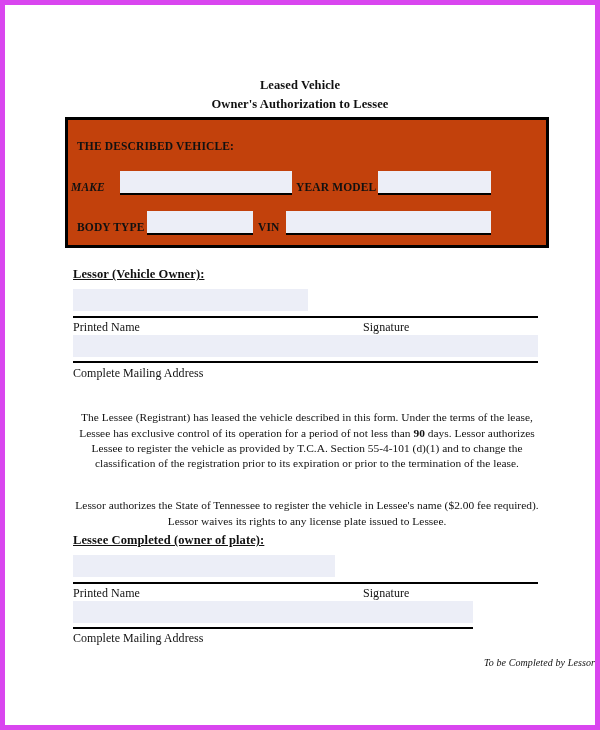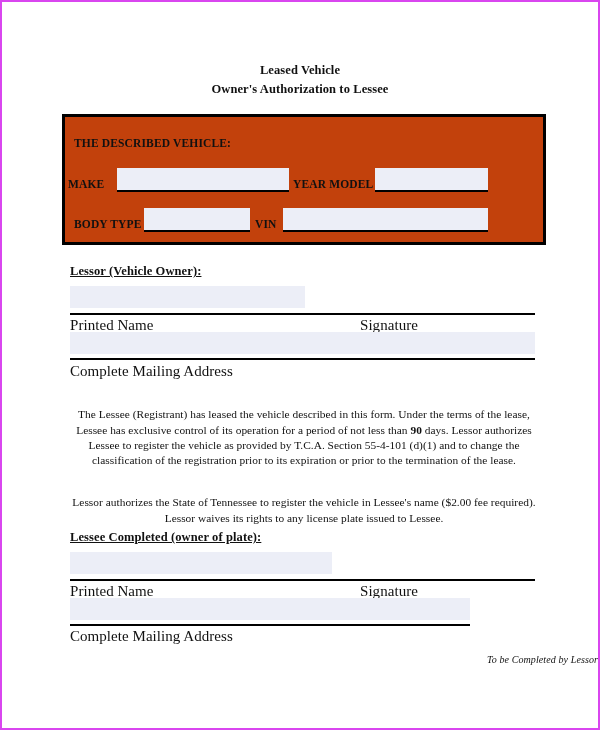--- a/index.html
+++ b/index.html
@@ -14,22 +14,22 @@
     color: #111111;
     overflow: hidden;
   }
 
   .page {
     position: relative;
     box-sizing: border-box;
     width: 600px;
     height: 730px;
     background: #ffffff;
-    border: 2px solid #d946ef;
-    padding: 4px;
+    border: 5px solid #d946ef;
+    padding: 16px;
   }
 
   
   .doc-title {
     text-align: center;
     font-weight: bold;
     font-size: 12.5px;
     line-height: 19px;
     letter-spacing: 0.1px;
     padding-top: 55px;
@@ -77,21 +77,21 @@
   
   .finput {
     position: absolute;
     bottom: 0;
     height: 22px;
     background: #eceef7;
     border-bottom: 2px solid #000000;
   }
 
   
-  .lbl-make      { left: 3px; }
+  .lbl-make      { left: 3px; font-style: italic; }
   .inp-make      { left: 52px;  width: 172px; }
   .lbl-yearmodel { left: 228px; margin-top: 36px; }
   .inp-yearmodel { left: 310px; width: 113px; }
 
   .lbl-bodytype  { left: 9px; }
   .inp-bodytype  { left: 79px;  width: 106px; }
   .lbl-vin       { left: 190px; }
   .inp-vin       { left: 218px; width: 205px; }
 
   
@@ -113,21 +113,21 @@
     background: #eceef7;
   }
   .rule {
     position: absolute;
     left: 68px;
     height: 0;
     border-top: 2.5px solid #000000;
   }
   .caption {
     position: absolute;
-    font-size: 15px;
+    font-size: 12px;
     letter-spacing: 0.05px;
     white-space: nowrap;
   }
   .addr-field {
     position: absolute;
     left: 68px;
     height: 22px;
     background: #eceef7;
   }
 

